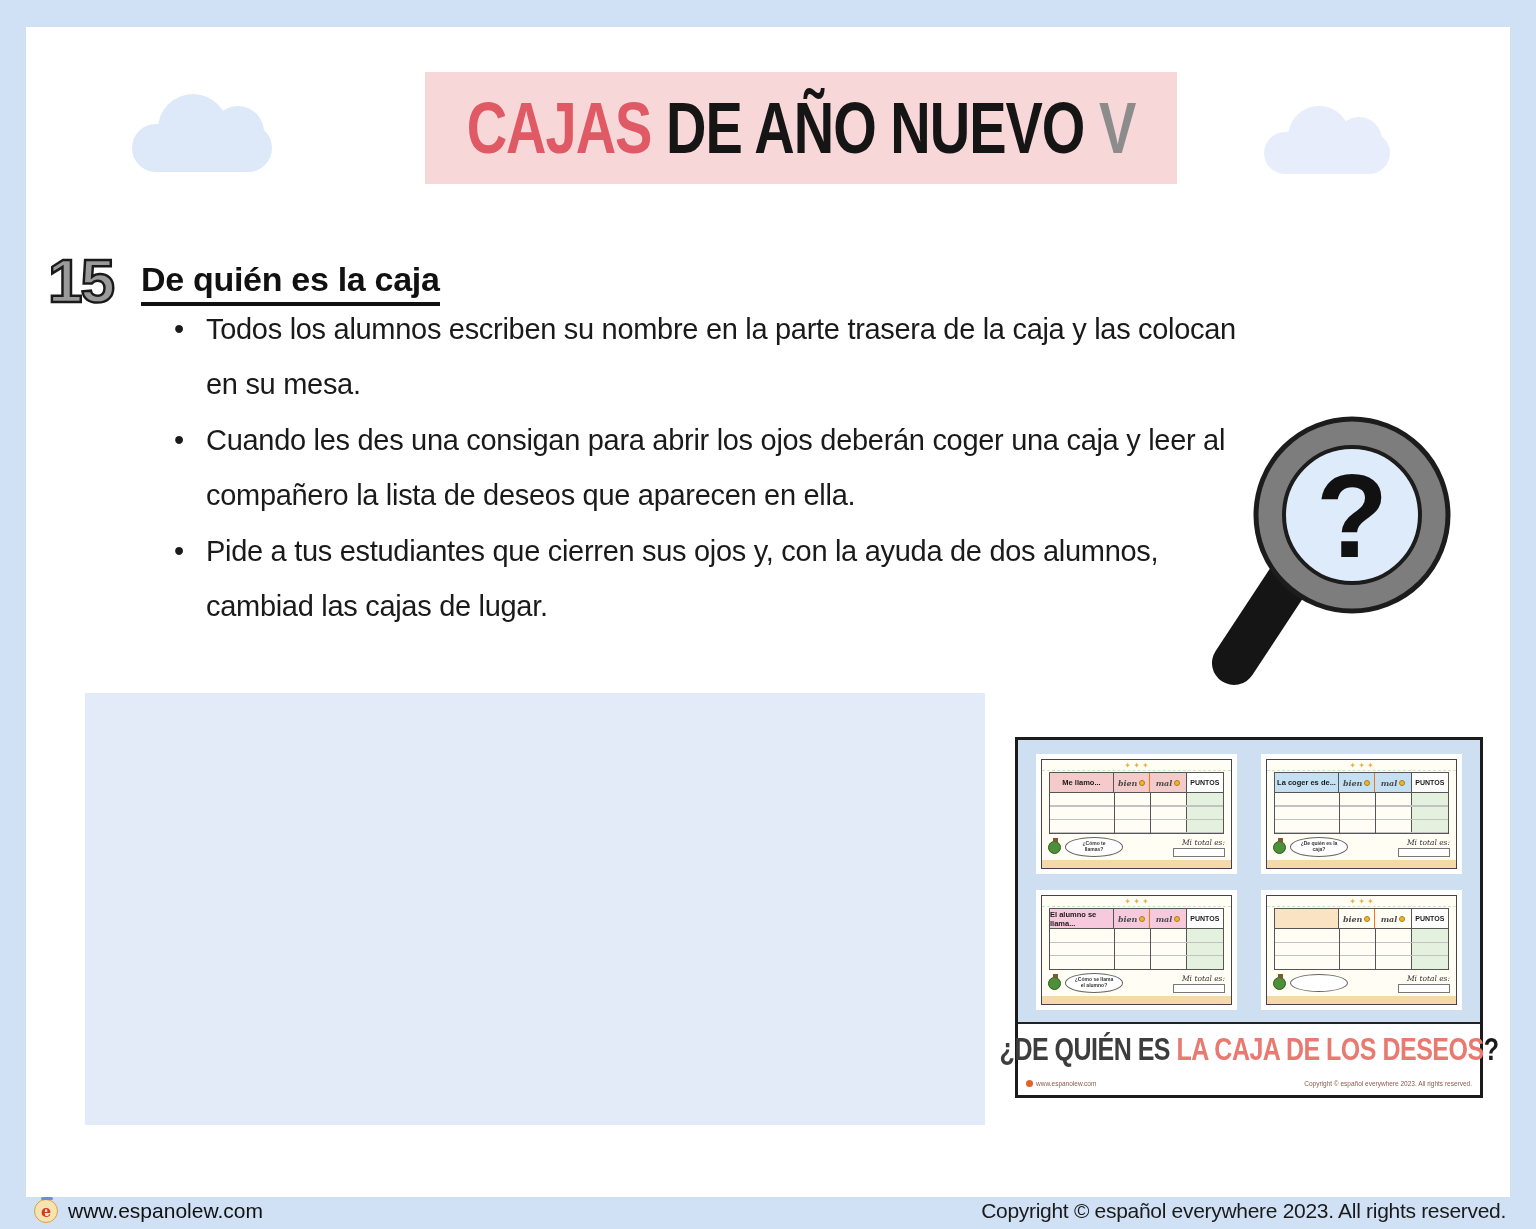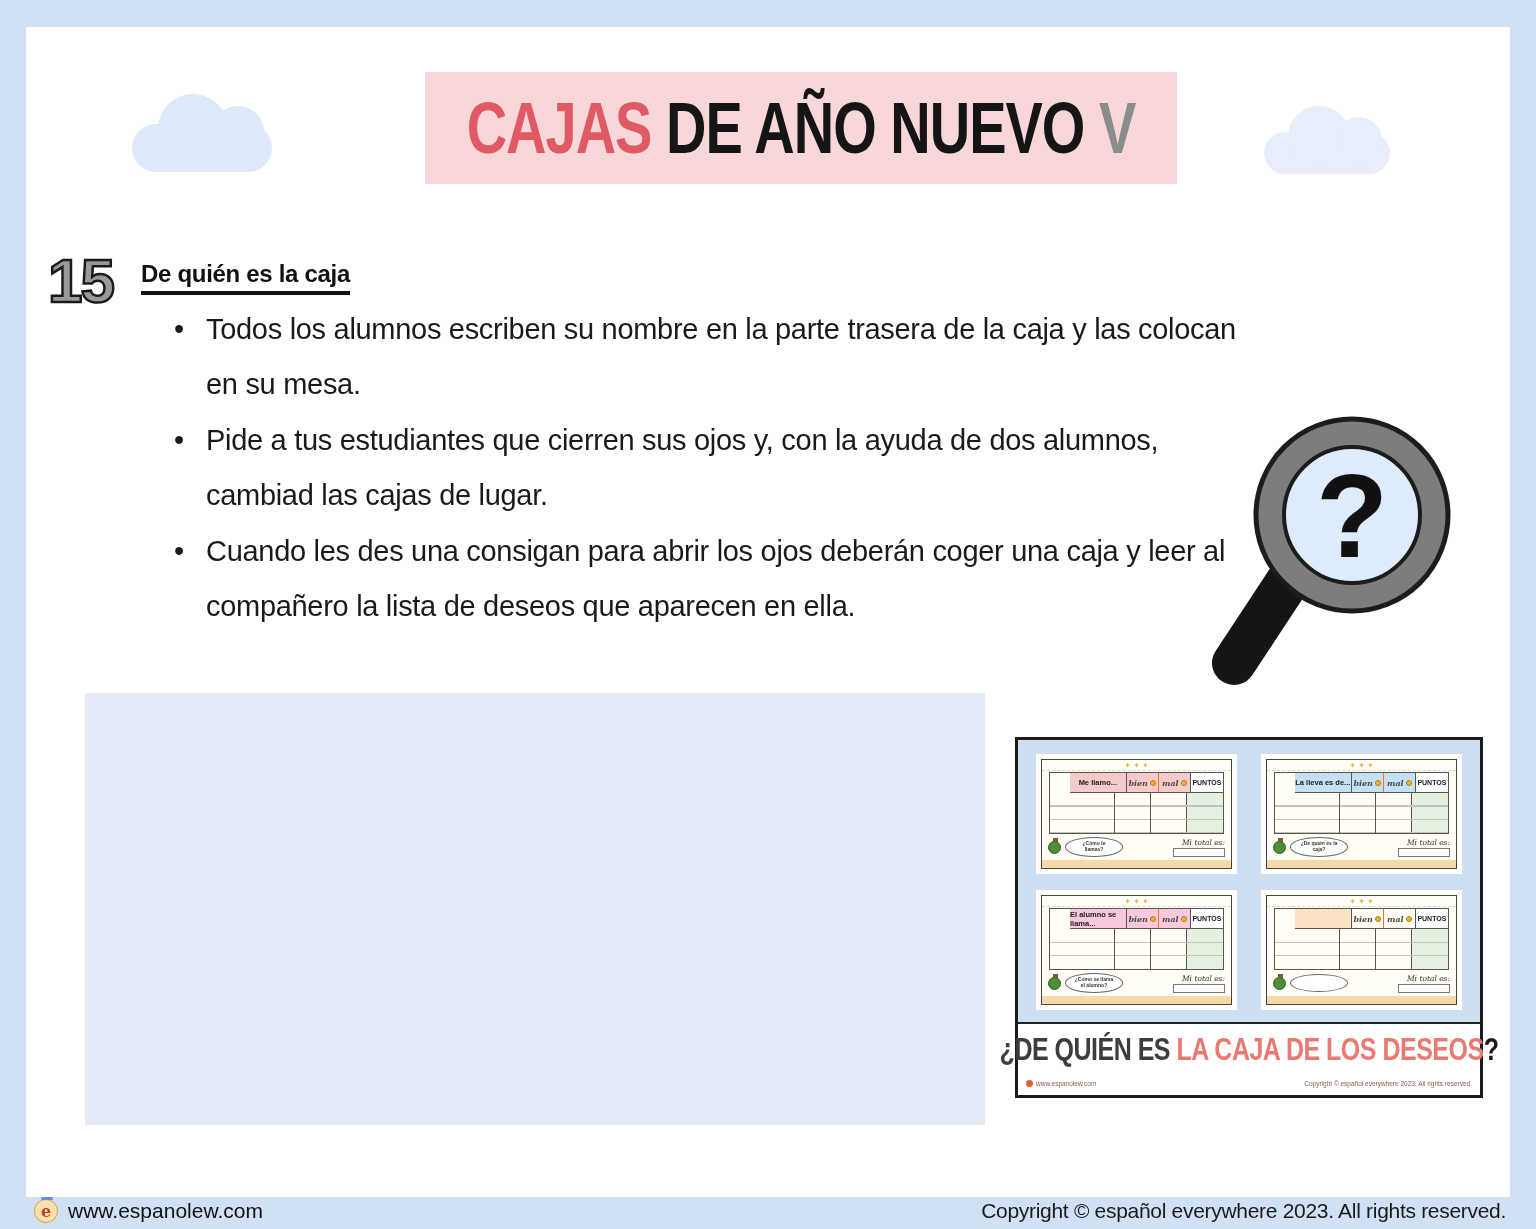--- a/index.html
+++ b/index.html
@@ -37,21 +37,21 @@
   .banner-part2 { color:#151515; }
   .banner-part3 { color:#8c8c8c; }
   
   .section-row { position:absolute; left:48px; top:250px; display:flex; align-items:flex-start; }
   .big-number {
     font-size:62px; font-weight:700; color:#9a9a9a;
     -webkit-text-stroke:2.5px #1a1a1a; letter-spacing:-2px; line-height:62px;
   }
   .heading {
     margin-left:28px; margin-top:10px;
-    font-size:24px; font-weight:700; color:#111;
+    font-size:34px; font-weight:700; color:#111;
     border-bottom:4px solid #111; padding-bottom:3px; letter-spacing:-0.3px;
   }
   
   .main-bullets { position:absolute; left:170px; top:302px; width:1085px; list-style:none; }
   .main-bullets li {
     position:relative; padding-left:36px;
     font-size:29px; line-height:55px; letter-spacing:-0.3px; margin-bottom:1px;
   }
   .main-bullets li::before {
     content:"•"; position:absolute; left:4px; top:0; font-size:29px;
@@ -83,21 +83,21 @@
     gap:16px 24px; padding:14px 18px 12px 18px;
   }
   .mini-card { background:#ffffff; padding:5px; }
   .mini-sheet {
     width:100%; height:100%; border:1.5px solid #444; background:#fffdf4;
     position:relative; display:flex; flex-direction:column; overflow:hidden;
   }
   .garland { height:11px; display:flex; justify-content:space-around; align-items:center;
     font-size:8px; color:#e0b44c; border-bottom:0.5px dashed #cfe3c8; }
   .mini-table { margin:1px 7px 0 7px; flex:1; display:flex; flex-direction:column; border:1px solid #555; }
-  .mrow.mhead { display:flex; height:20px; border-bottom:1px solid #555;margin-left:20px; }
+  .mrow.mhead { display:flex; height:20px; border-bottom:1px solid #555; }
   .mcell { display:flex; align-items:center; justify-content:center; font-size:7.5px; font-weight:700; }
   .mcell.name   { width:37%; border-right:1px solid #555; }
   .mcell.bien   { width:21%; border-right:1px solid #f97316; }
   .mcell.mal    { width:21%; border-right:1px solid #555; }
   .mcell.puntos { width:21%; font-size:7px; background:#ffffff; }
   .script { font-family:"DejaVu Serif", serif; font-style:italic; font-weight:700; font-size:8px; color:#4a4a4a; margin-right:2px; }
   .bulb { width:6px; height:6px; border-radius:50%; background:#f0b62e; border:0.5px solid #b07b17; display:inline-block; }
   .mbody { position:relative; flex:1; }
   .mbody::before { content:""; position:absolute; right:0; top:0; bottom:0; width:21%; background:#e4f1de; border-left:1px solid #555; }
   .mbody::after {
@@ -167,22 +167,22 @@
   <div class="banner-text"><span class="banner-part1">CAJAS</span><span class="banner-part2"> DE AÑO NUEVO </span><span class="banner-part3">V</span></div>
 </div>
 
 <div class="section-row">
   <div class="big-number">15</div>
   <div class="heading">De quién es la caja</div>
 </div>
 
 <ul class="main-bullets">
   <li><span>Todos los alumnos escriben su nombre en la parte trasera de la caja y las colocan en su mesa.</span></li>
+  <li><span>Cuando les des una consigan para abrir los ojos deberán coger una caja y leer al compañero la lista de deseos que aparecen en ella.</span></li>
   <li><span>Pide a tus estudiantes que cierren sus ojos y, con la ayuda de dos alumnos, cambiad las cajas de lugar.</span></li>
-  <li><span>Cuando les des una consigan para abrir los ojos deberán coger una caja y leer al compañero la lista de deseos que aparecen en ella.</span></li>
 </ul>
 
 <svg class="magnifier" viewBox="0 0 270 290">
   <line x1="88" y1="176" x2="34" y2="258" stroke="#151515" stroke-width="44" stroke-linecap="round"></line>
   <circle cx="152" cy="110" r="96" fill="#7d7d7d" stroke="#1c1c1c" stroke-width="5"></circle>
   <circle cx="152" cy="110" r="68" fill="#ddebfa" stroke="#1c1c1c" stroke-width="4"></circle>
   <text x="152" y="152" text-anchor="middle" font-family="Liberation Sans, sans-serif" font-size="118" font-weight="bold" fill="#111">?</text>
 </svg>
 
 <div class="info-box">
@@ -224,21 +224,21 @@
         </div>
         <div class="sand"></div>
       </div>
     </div>
 
     <div class="mini-card">
       <div class="mini-sheet c1">
         <div class="garland">✦ ✦ ✦</div>
         <div class="mini-table">
           <div class="mrow mhead">
-            <div class="mcell name hc">La lleva es de...</div>
+            <div class="mcell name hc">La coger es de...</div>
             <div class="mcell bien hc">
                 <span class="script">bien</span>
                 <span class="bulb"></span>
               </div>
             <div class="mcell mal hc">
                 <span class="script">mal</span>
                 <span class="bulb"></span>
               </div>
             <div class="mcell puntos">PUNTOS</div>
           </div>

